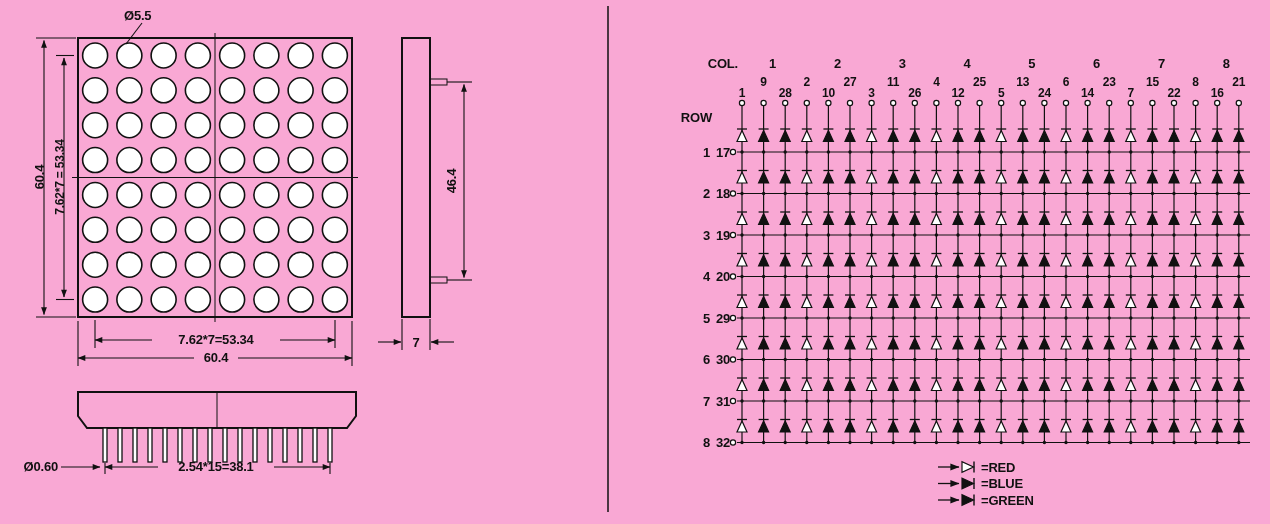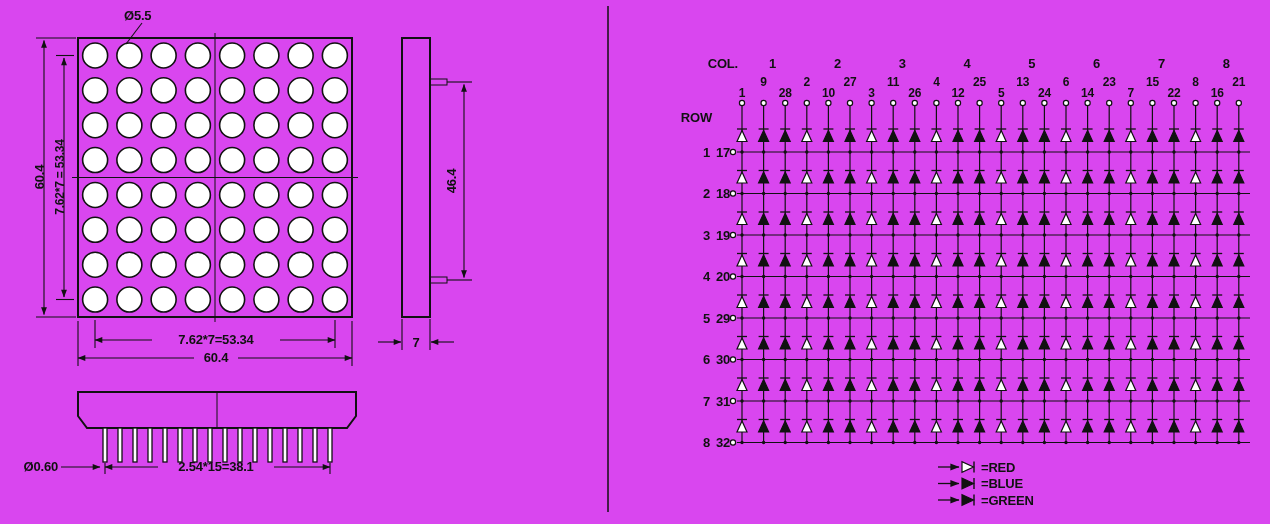--- a/index.html
+++ b/index.html
@@ -1,16 +1,16 @@
 <!DOCTYPE html>
 <html><head>
 <meta charset="utf-8">
 <style>
   html,body{margin:0;padding:0;background:#f5f5f5;}
-  .page{width:1270px;height:524px;background:#d946ef;position:relative;overflow:hidden;}
+  .page{width:1270px;height:524px;background:#f9a8d4;position:relative;overflow:hidden;}
   svg{display:block;}
   #stage text{
     font-family:"Liberation Sans","DejaVu Sans",sans-serif;
     font-weight:700;
     fill:#111;
     font-size:13px;
     letter-spacing:-0.2px;
   }
   #stage text.small{font-size:12px;}
   .thick{fill:none;stroke:#111;stroke-width:2;}

